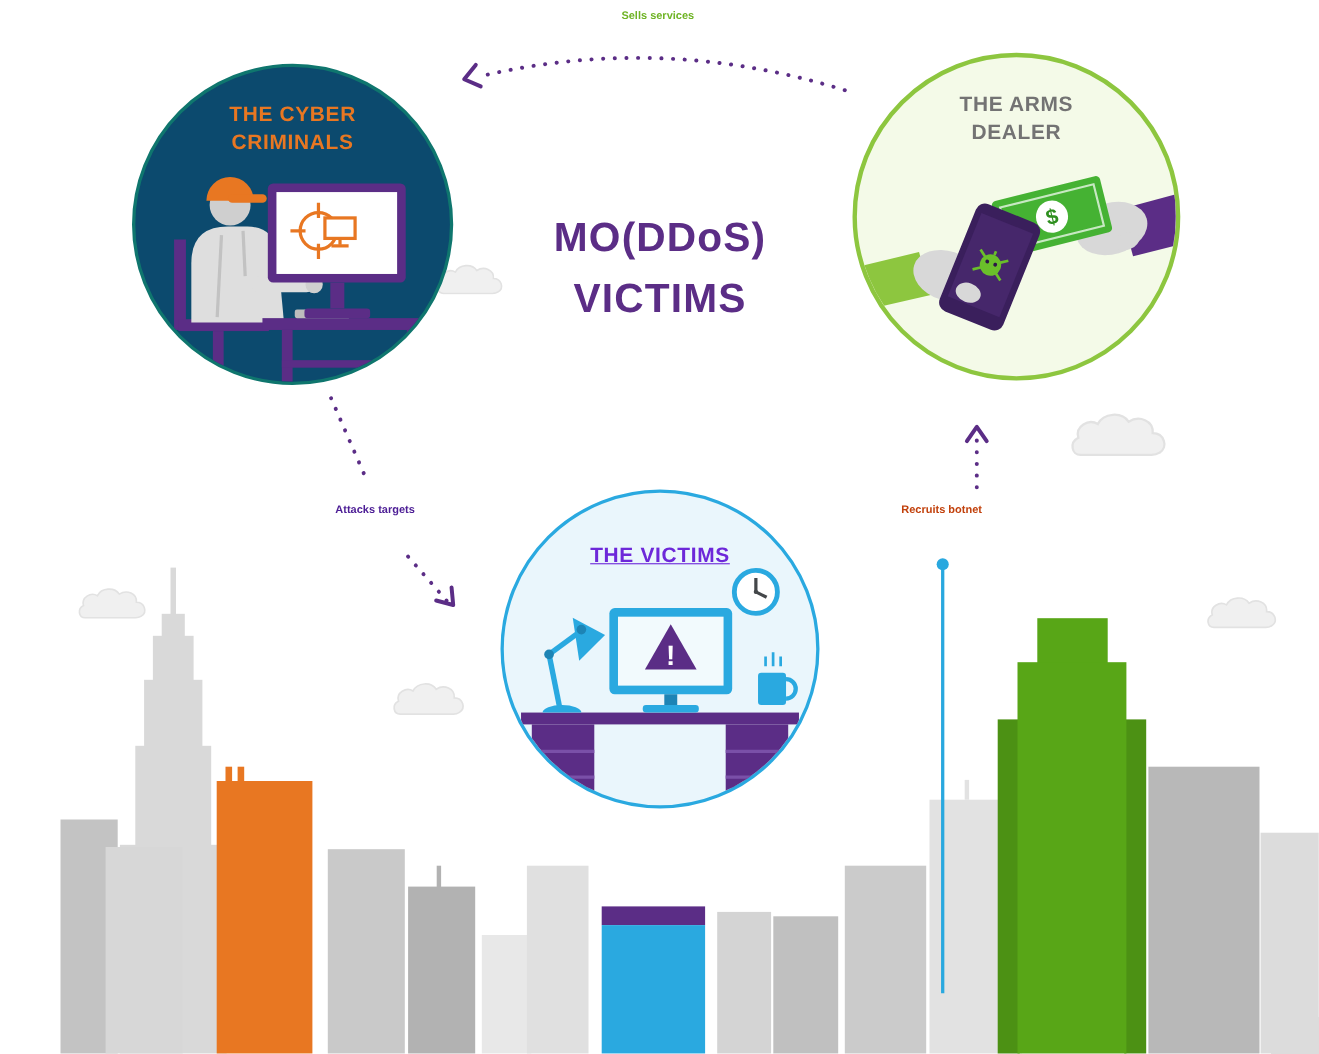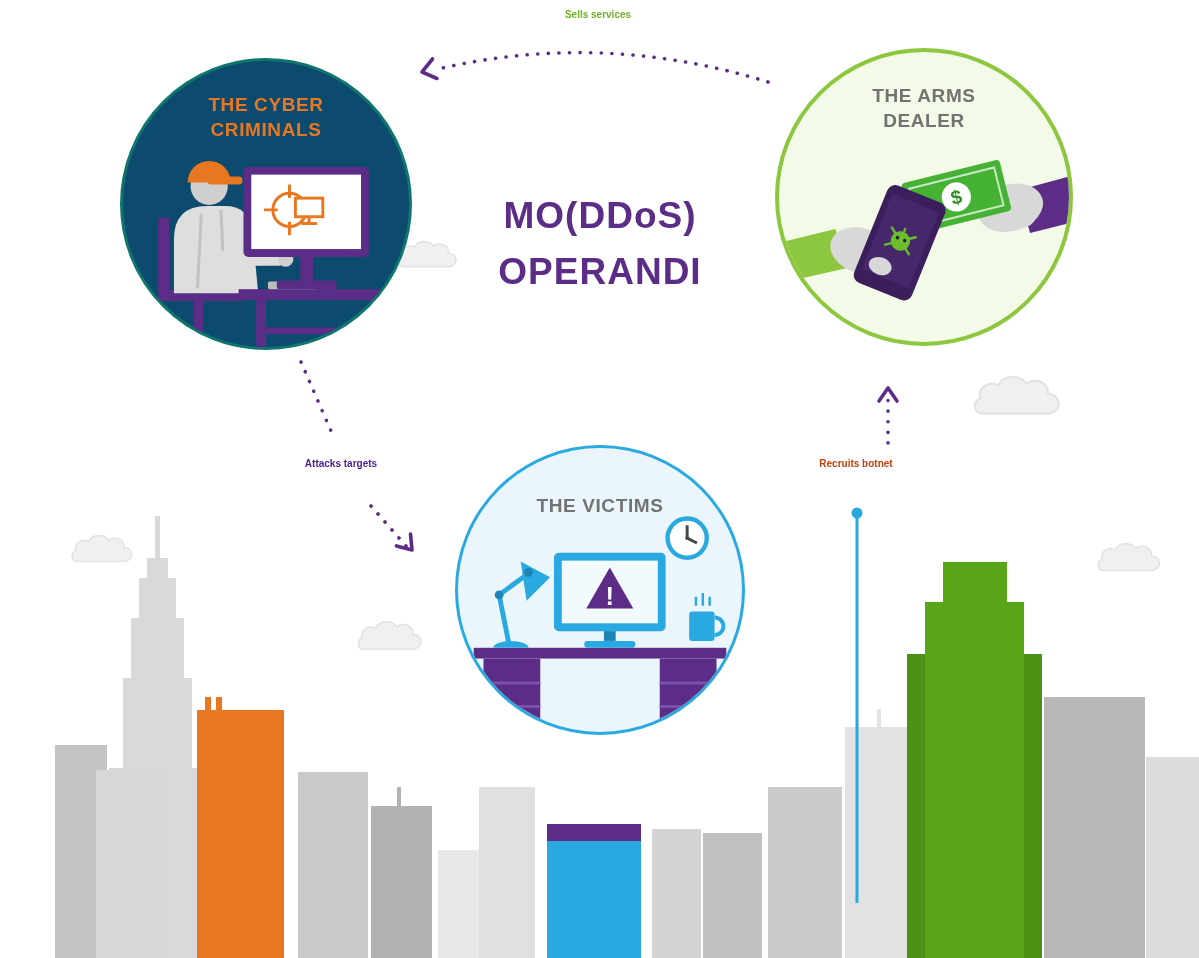--- a/index.html
+++ b/index.html
@@ -33,21 +33,21 @@
   .node svg.illus { position:absolute; inset:0; width:100%; height:100%; }
   .node-title {
     position:absolute; top:32px; left:0; right:0; text-align:center;
     font-size:19px; font-weight:800; letter-spacing:.6px; line-height:1.3;
   }
   .node-cyber   { left:120px; top:58px;  width:292px; height:292px; border:3px solid #0f766e; background:#0c4a6e; }
   .node-arms    { left:775px; top:48px;  width:298px; height:298px; border:4px solid #8dc63f; background:#f4fae8; }
   .node-victims { left:455px; top:445px; width:290px; height:290px; border:3px solid #2aa9e0; background:#eaf6fc; }
   .title-cyber   { color:#e87722; padding:0 70px; }
   .title-arms    { color:#737373; padding:0 85px; }
-  .title-victims { color:#737373; padding:0 40px; top:46px; }
+  .title-victims { color:#6d28d9; padding:0 40px; top:46px;text-decoration:underline; }
 
   
   .center-text { position:absolute; left:425px; top:188px; width:350px; text-align:center; }
   .main-title  { font-size:37px; font-weight:800; color:#5b2d86; line-height:1.5; letter-spacing:1px; }
   .description { margin-top:24px; font-size:17px; line-height:1.5; color:#3a3a3a; }
 
   
   .conn-label { position:absolute; text-align:center; font-weight:700; font-size:10px; line-height:1.35; }
   .lbl-sells    { left:548px; top:8px;   width:100px; color:#6fb425; }
   .lbl-attacks  { left:296px; top:457px; width:90px;  color:#4c1d95; }
@@ -241,21 +241,21 @@
         <line x1="250" y1="148" x2="250" y2="161" stroke="#2aa9e0" stroke-width="2.5"></line>
         <line x1="257" y1="152" x2="257" y2="161" stroke="#2aa9e0" stroke-width="2.5"></line>
         <rect x="236" y="167" width="26" height="30" rx="3" fill="#2aa9e0"></rect>
         <path d="M262 173 a8.5 8.5 0 0 1 0 18" fill="none" stroke="#2aa9e0" stroke-width="4"></path>
       </g>
     </svg>
     <div class="node-title title-victims">THE VICTIMS</div>
   </div>
 
   <div class="center-text">
-    <div class="main-title">MO(DDoS) OPERANDI</div>
+    <div class="main-title">MO(DDoS) VICTIMS</div>
   </div>
 
   <svg class="overlay" width="1199" height="958" viewBox="0 0 1199 958">
 
     <path d="M 768 82 Q 600 30 434 70" fill="none" stroke="#5b2d86" stroke-width="3.6" stroke-linecap="round" stroke-dasharray="0.1 10.5"></path>
     <polyline points="437,78.5 422,72 432.5,59" fill="none" stroke="#5b2d86" stroke-width="3.6" stroke-linecap="round" stroke-linejoin="round"></polyline>
 
     <path d="M 301 362 L 331 431" fill="none" stroke="#5b2d86" stroke-width="3.6" stroke-linecap="round" stroke-dasharray="0.1 10.5"></path>
     <path d="M 371 506 L 406 546" fill="none" stroke="#5b2d86" stroke-width="3.6" stroke-linecap="round" stroke-dasharray="0.1 10.5"></path>
     <polyline points="396.5,545.9 412,550 410.5,534" fill="none" stroke="#5b2d86" stroke-width="3.6" stroke-linecap="round" stroke-linejoin="round"></polyline>

